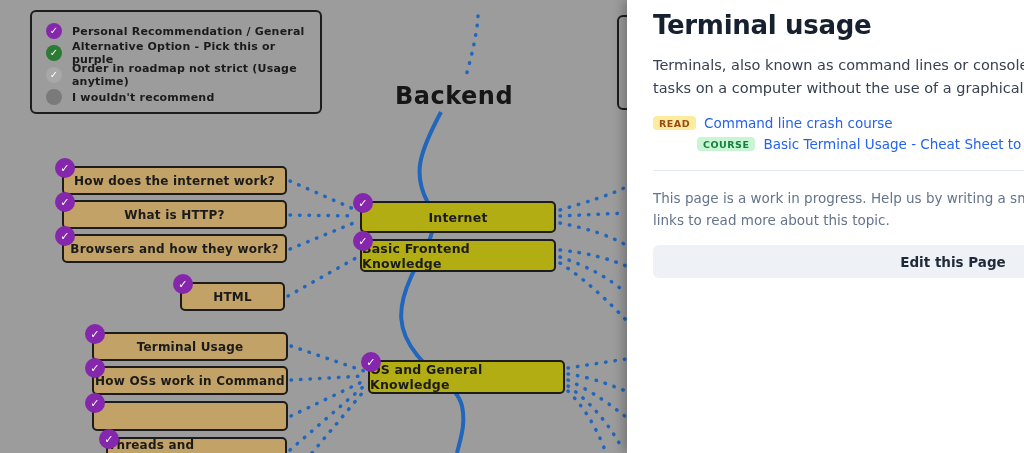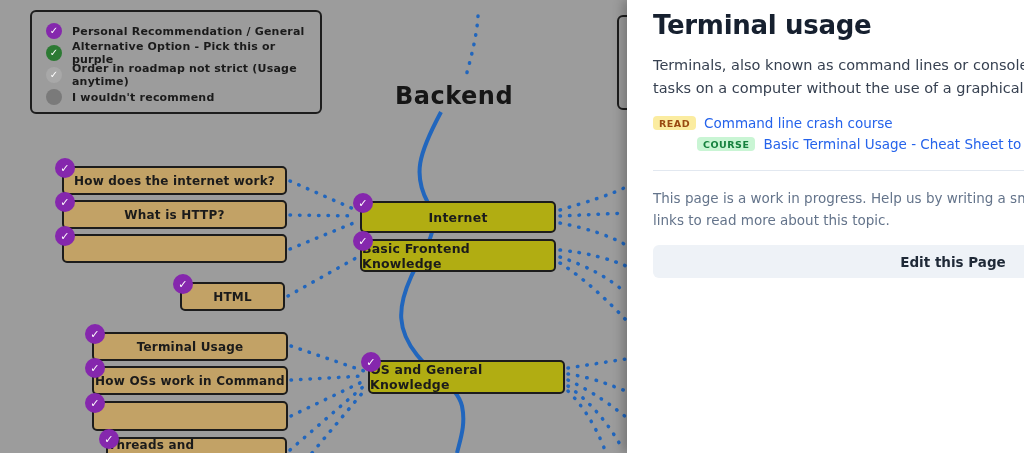--- a/index.html
+++ b/index.html
@@ -137,20 +137,21 @@
     <div class="node sub n-internet-work">
       <span class="check" style="background:#8527ad">✓</span>
       <span>How does the internet work?</span>
     </div>
     <div class="node sub n-http">
       <span class="check" style="background:#8527ad">✓</span>
       <span>What is HTTP?</span>
     </div>
     <div class="node sub n-browsers">
       <span class="check" style="background:#8527ad">✓</span>
+      <span>Browsers and how they work?</span>
     </div>
     <div class="node sub n-html">
       <span class="check" style="background:#8527ad">✓</span>
       <span>HTML</span>
     </div>
     <div class="node sub n-terminal">
       <span class="check" style="background:#8527ad">✓</span>
       <span>Terminal Usage</span>
     </div>
     <div class="node sub n-os-work">

